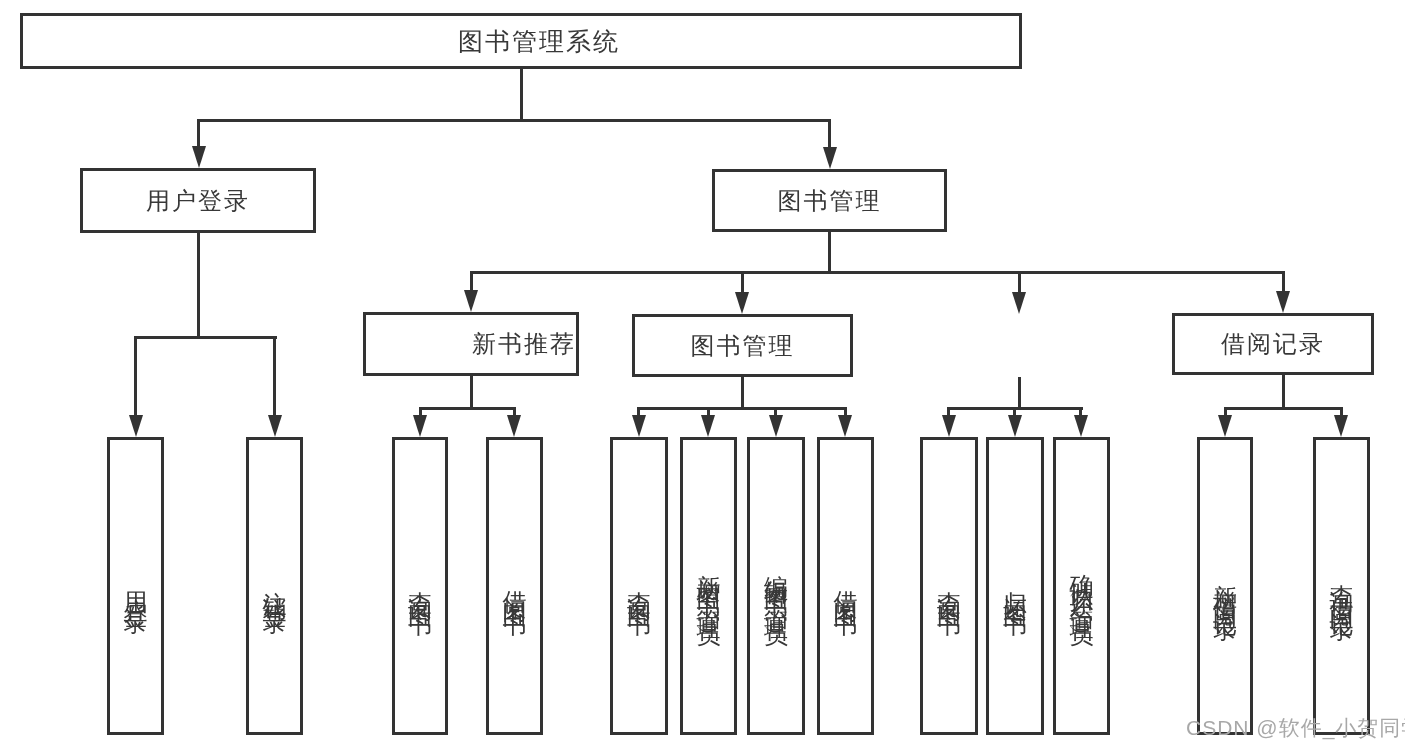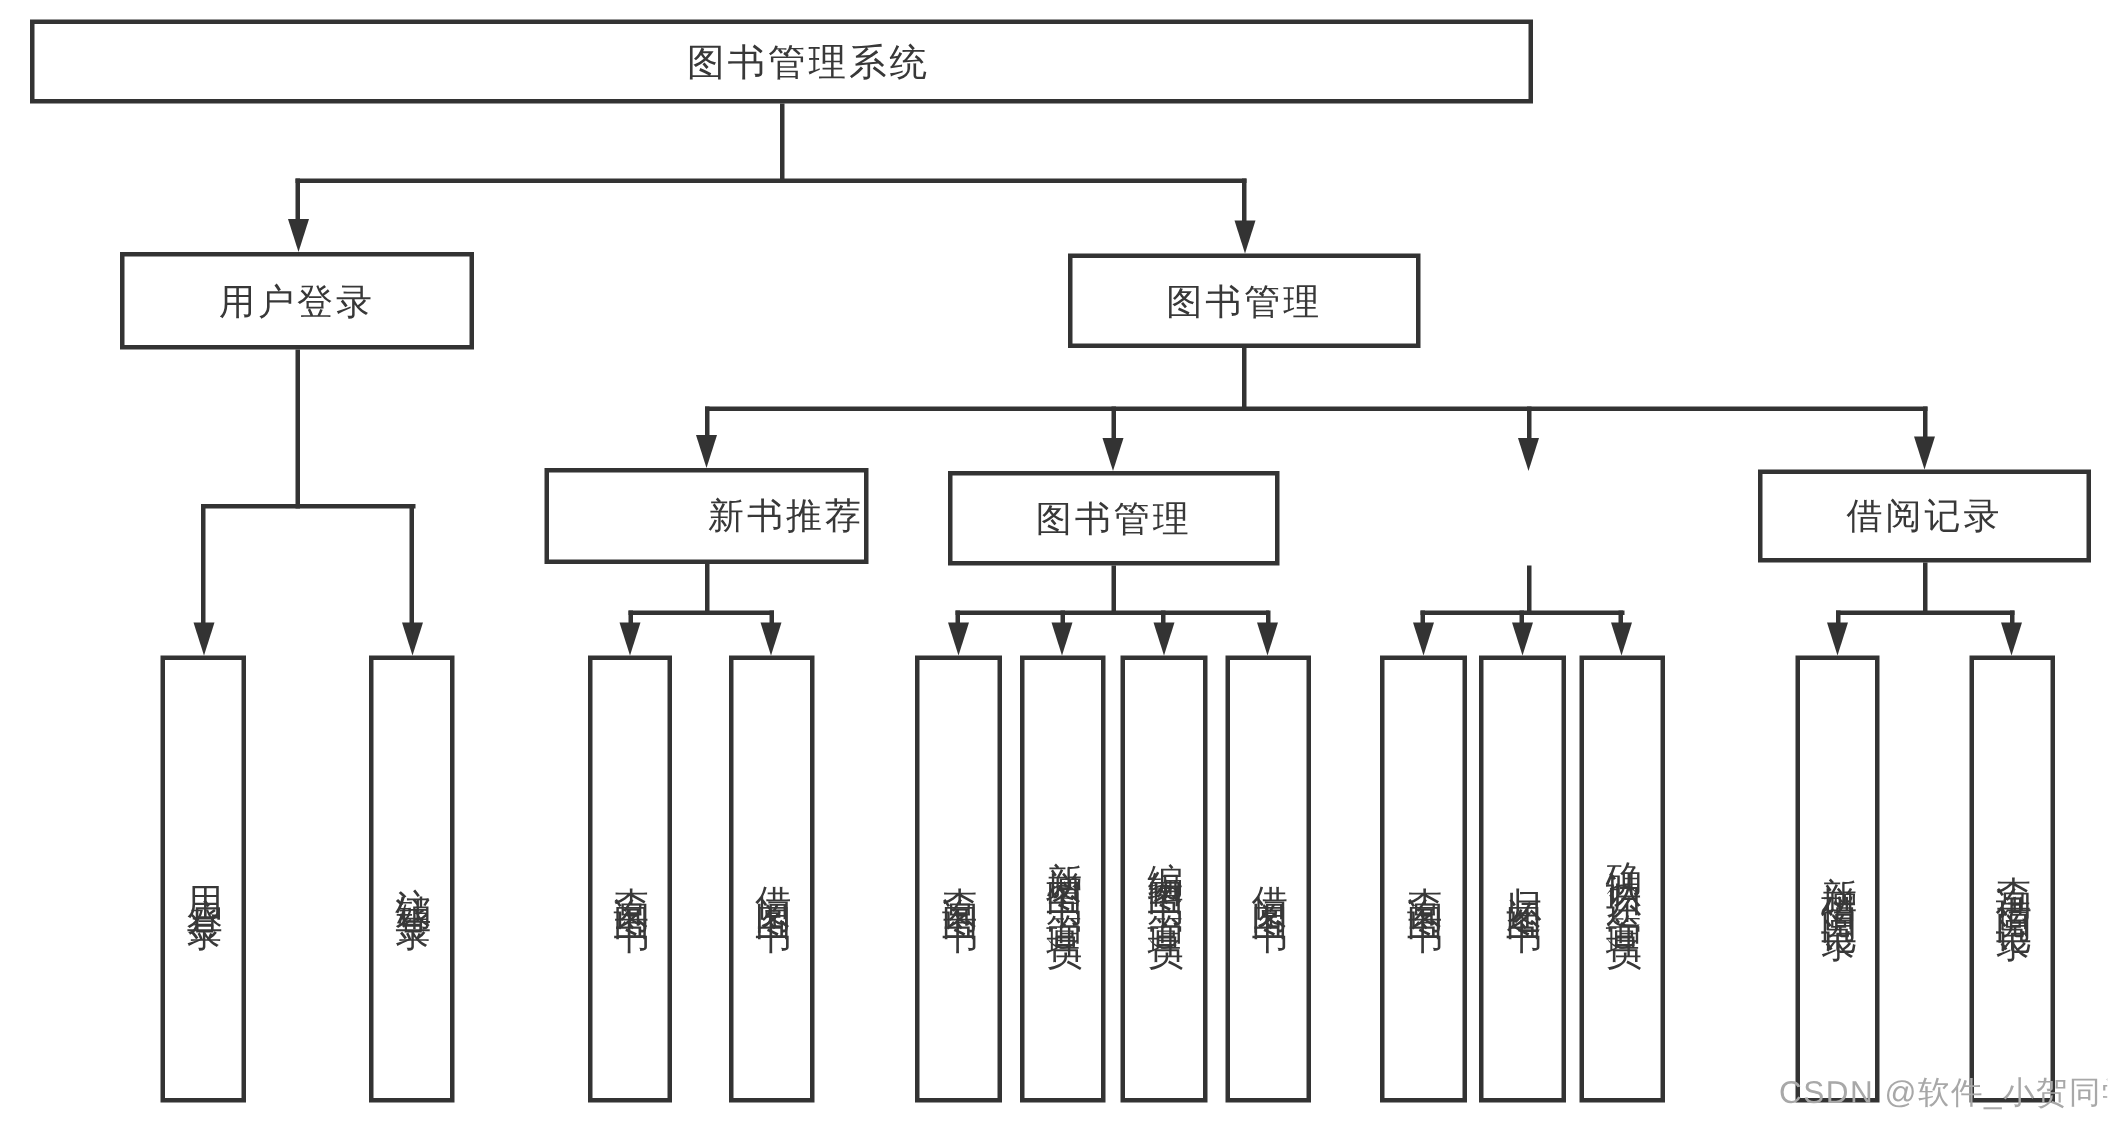--- a/index.html
+++ b/index.html
@@ -48,21 +48,21 @@
 
   <div class="box" style="left:363px;top:312px;width:216px;height:64px;justify-content:flex-end;">
     <span class="hlabel">新书推荐</span>
   </div>
 
   <div class="box" style="left:632px;top:314px;width:221px;height:63px;">
     <span class="hlabel">图书管理</span>
   </div>
 
 
-  <div class="box" style="left:1172px;top:313px;width:222px;height:62px;">
+  <div class="box" style="left:1172px;top:313px;width:202px;height:62px;">
     <span class="hlabel">借阅记录</span>
   </div>
 
   <div class="box" style="left:107px;top:437px;width:57px;height:298px;">
     <span class="vlabel">用户登录</span>
   </div>
   <div class="box" style="left:246px;top:437px;width:57px;height:298px;">
     <span class="vlabel">注销登录</span>
   </div>
 

